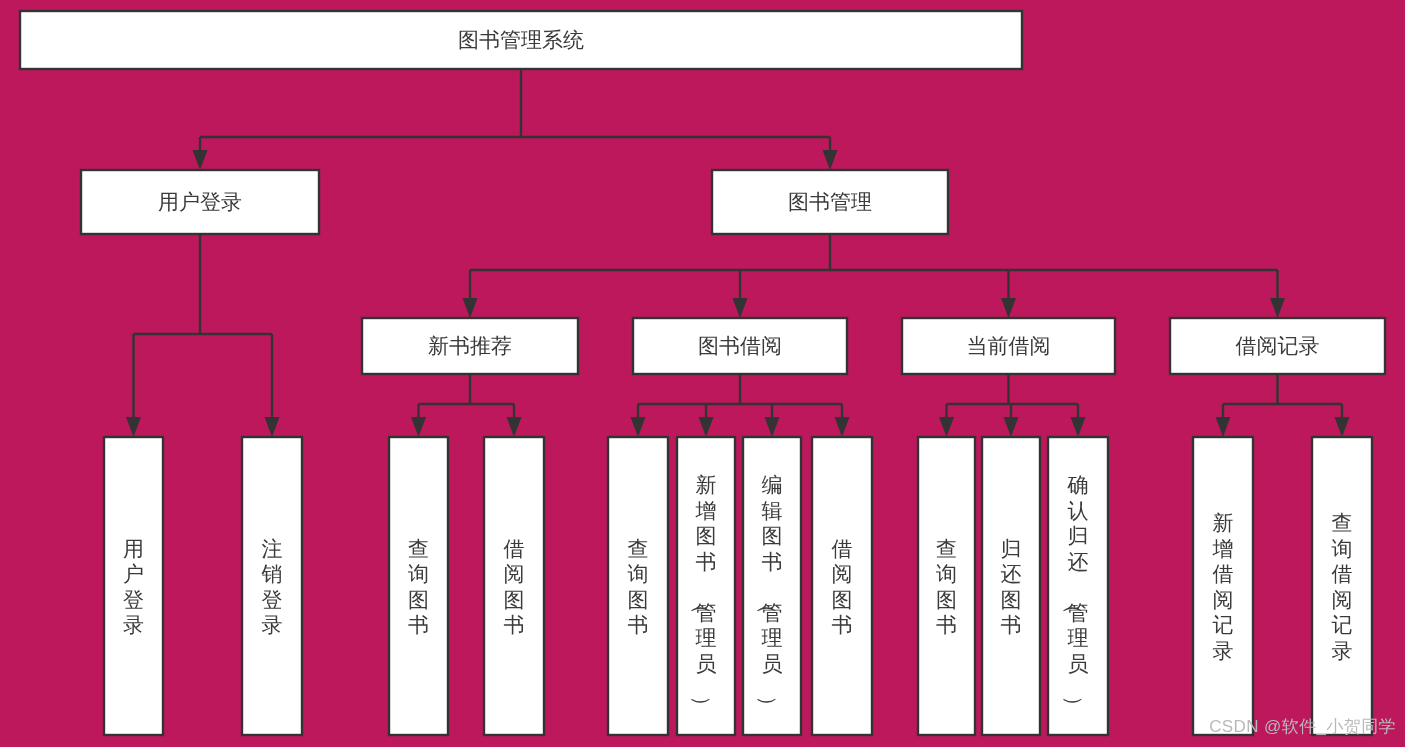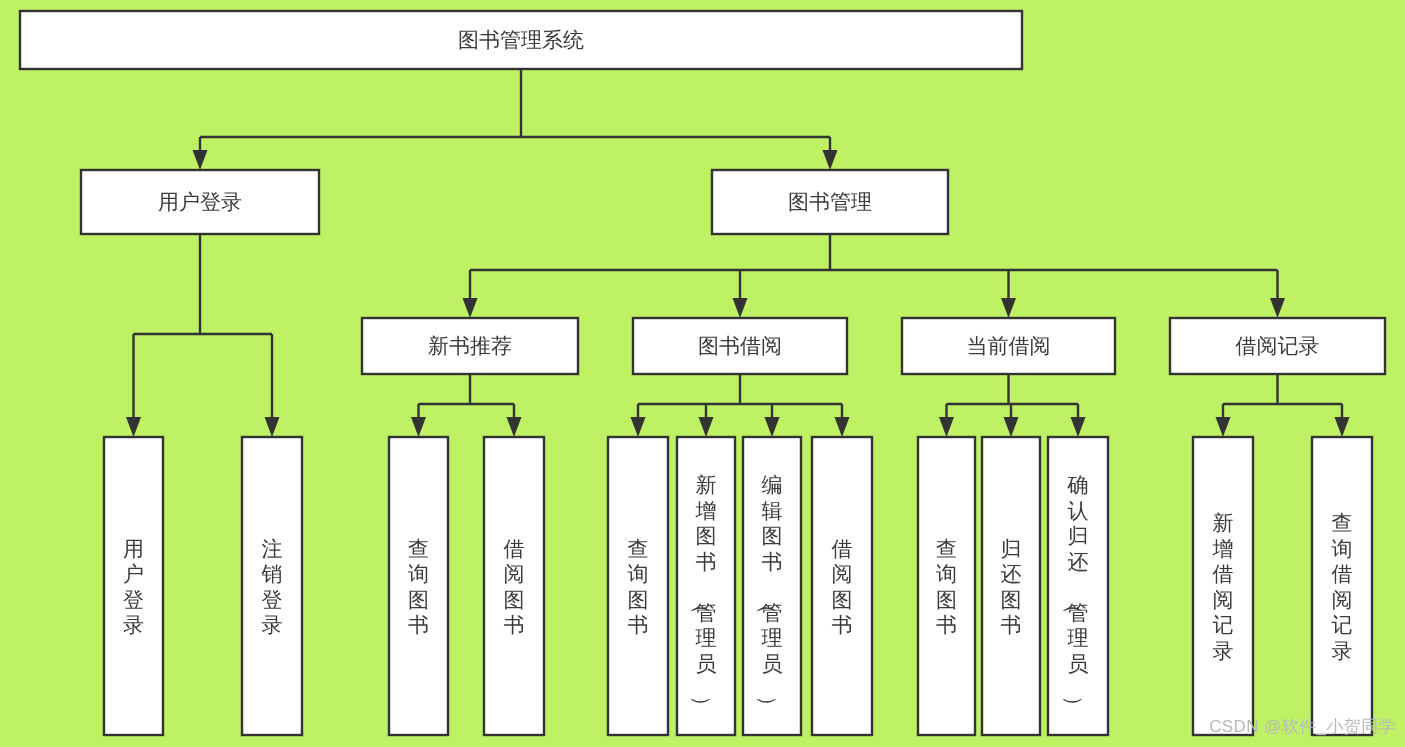--- a/index.html
+++ b/index.html
@@ -8,21 +8,21 @@
     padding: 0;
     background: #ffffff;
   }
   body {
     font-family: "Liberation Sans", "DejaVu Sans", sans-serif;
   }
   #diagram-root {
     position: relative;
     width: 1405px;
     height: 747px;
-    background: #bef264;
+    background: #be185d;
     overflow: hidden;
   }
   svg#flowchart {
     position: absolute;
     left: 0;
     top: 0;
     width: 1405px;
     height: 747px;
     display: block;
   }

